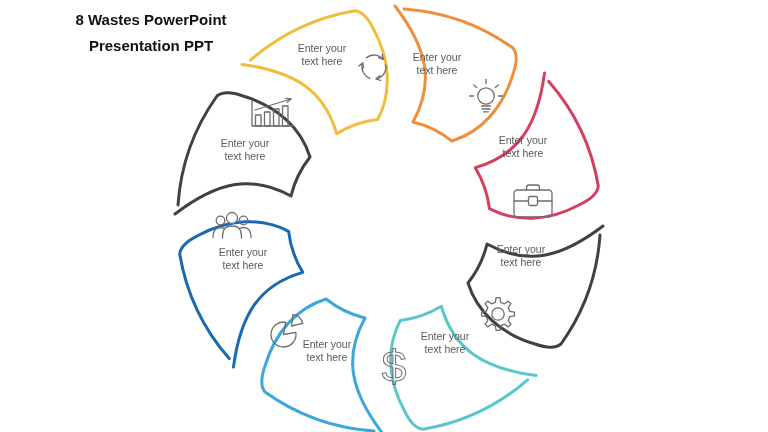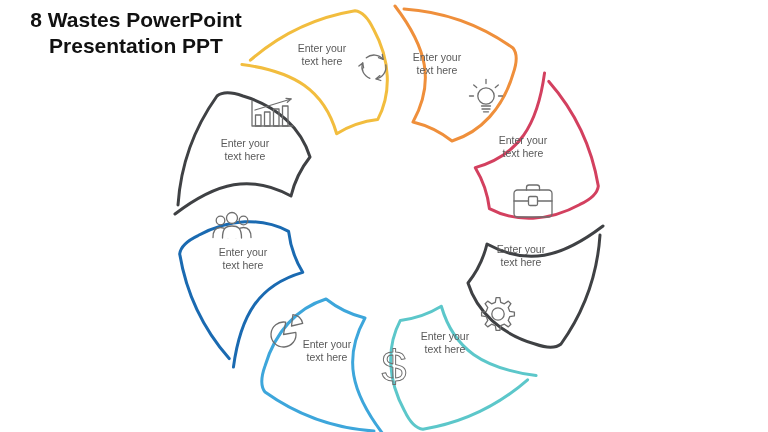--- a/index.html
+++ b/index.html
@@ -1,19 +1,19 @@
 <!DOCTYPE html>
 <html><head>
 <meta charset="utf-8">
 <style>
   html,body{margin:0;padding:0;background:#fff;}
   .slide{position:relative;width:768px;height:432px;background:#fff;overflow:hidden;
          font-family:"Liberation Sans",sans-serif;}
-  .title{position:absolute;left:0;top:7px;width:272px;text-align:center;
-         font-size:21px;font-weight:700;line-height:26px;color:#111;
+  .title{position:absolute;left:15px;top:7px;width:272px;text-align:center;
+         font-size:15px;font-weight:700;line-height:26px;color:#111;
          white-space:pre-line;font-family:"Liberation Sans",sans-serif;}
   svg{position:absolute;left:0;top:0;}
   .ph{position:absolute;transform:translate(-50%,-50%);text-align:center;
       font-size:10.5px;line-height:12.5px;color:#595959;width:70px;cursor:text;}
 </style>
 </head>
 <body>
 
 <div class="slide" style="background: rgb(255, 255, 255);">
   <div class="title" style="color: rgb(17, 17, 17);">8 Wastes PowerPoint

